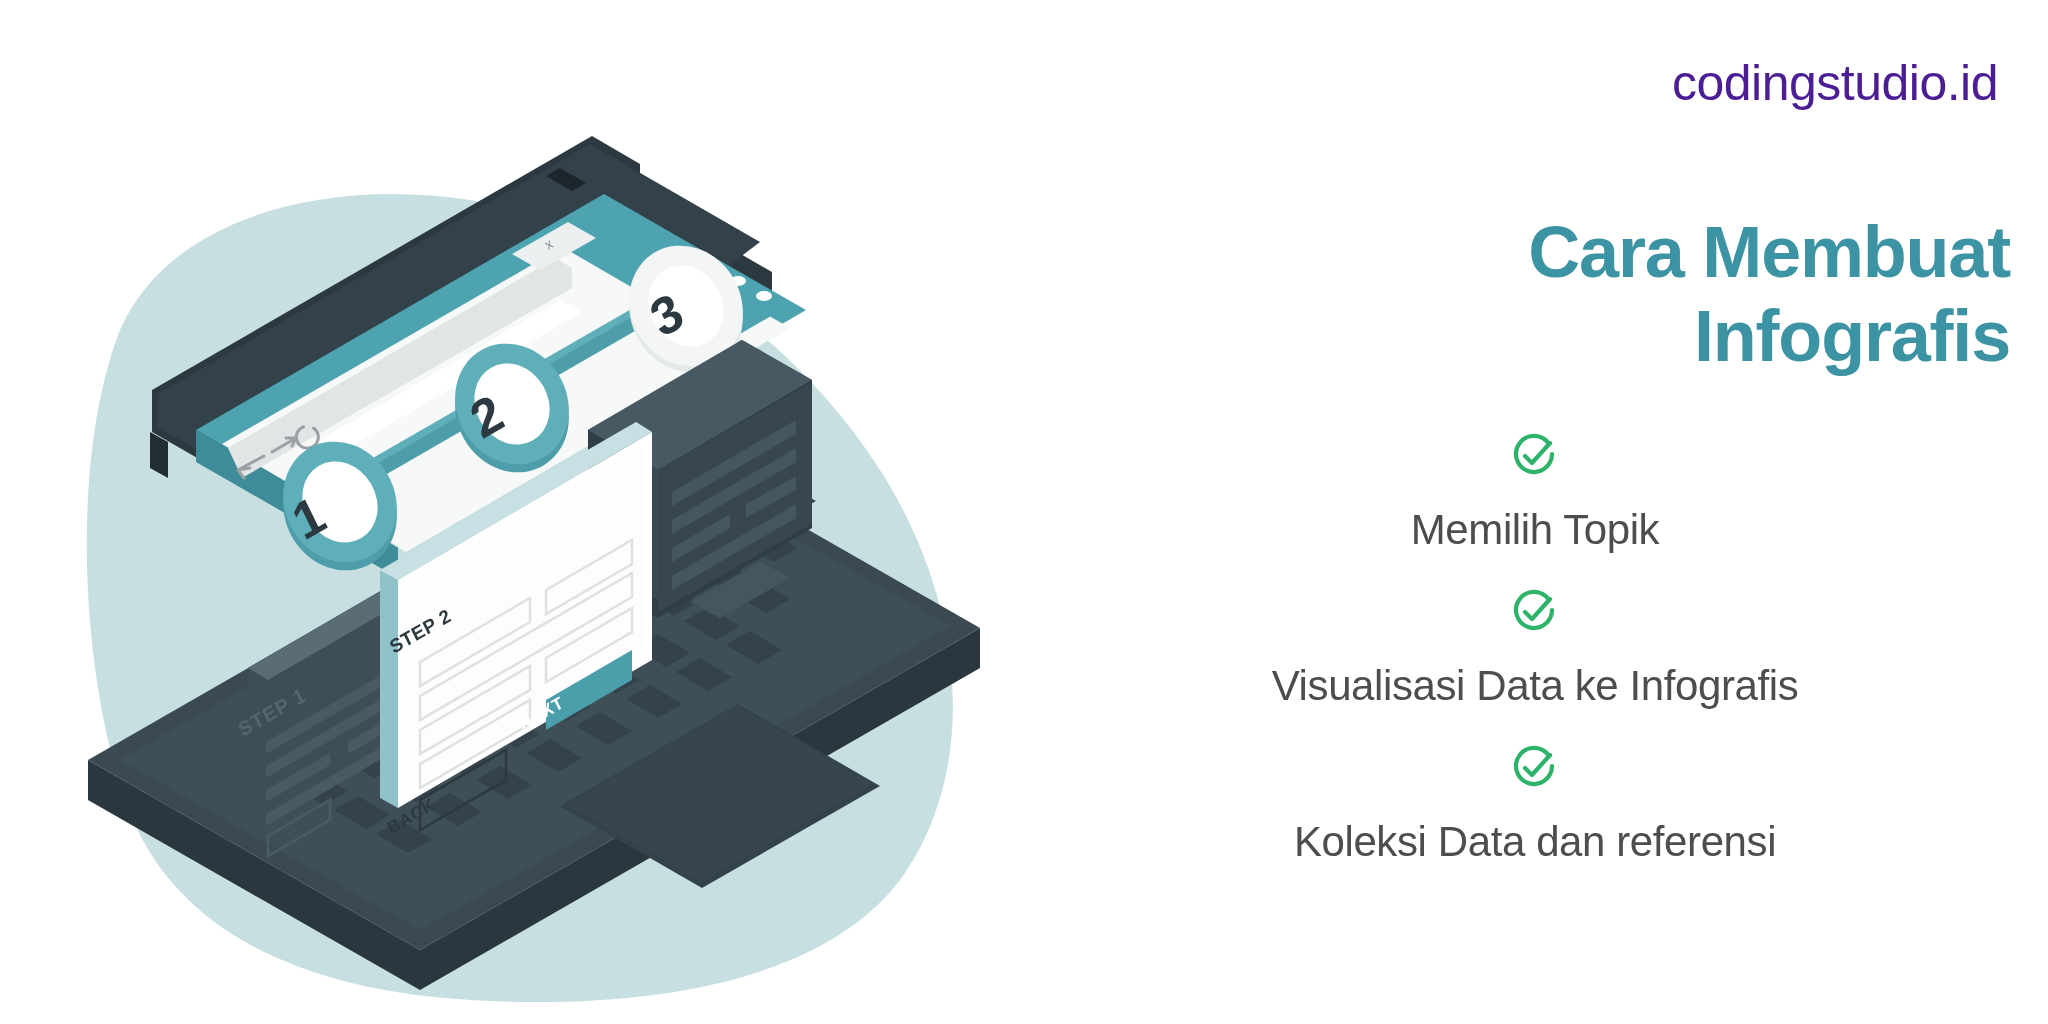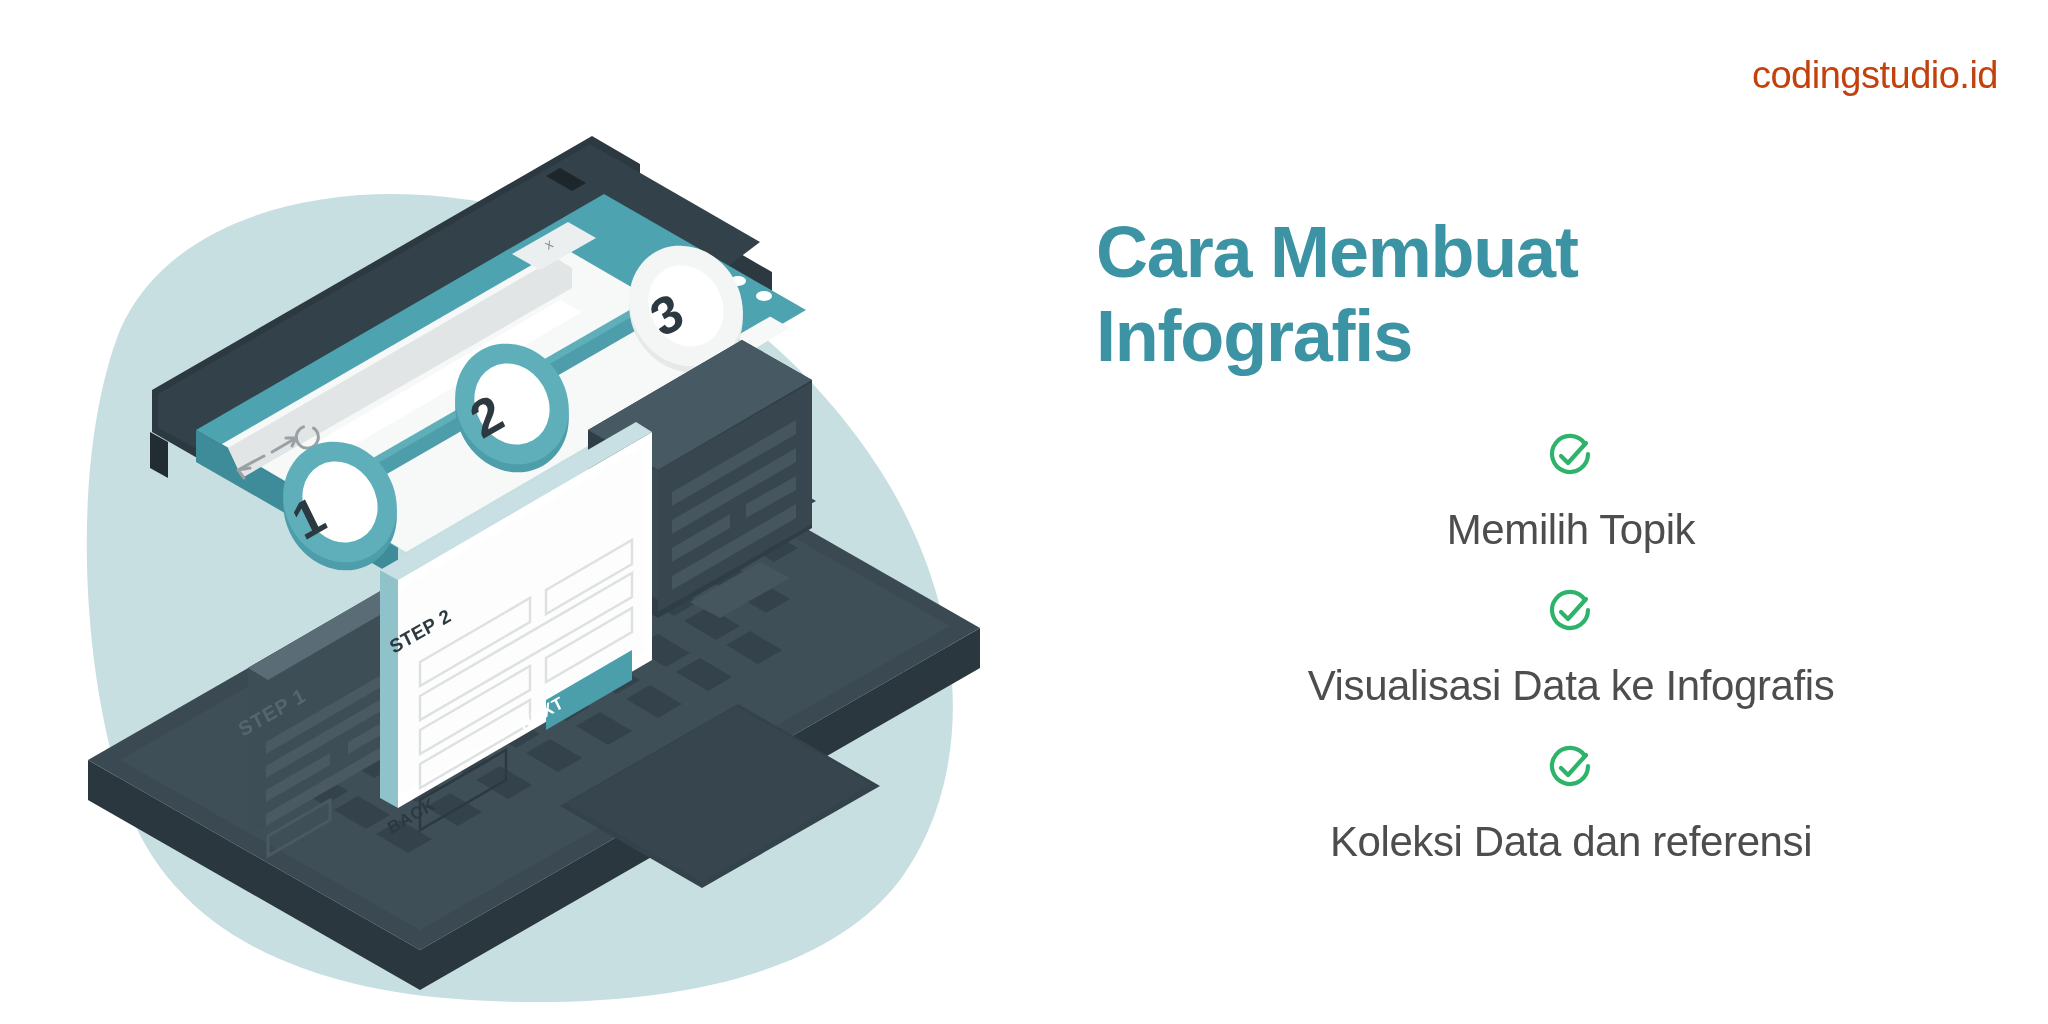--- a/index.html
+++ b/index.html
@@ -19,34 +19,35 @@
     height: 1024px;
     background: #ffffff;
     overflow: hidden;
   }
 
   
   .brand {
     position: absolute;
     top: 54px;
     right: 50px;
-    font-size: 38px;
+    font-size: 50px;
     font-weight: 400;
     letter-spacing: -0.5px;
-    color: #c2410c;
+    color: #4c1d95;
     font-family: "Liberation Sans", sans-serif;
     white-space: nowrap;
   }
 
   
   .content {
     position: absolute;
-    left: 1096px;
+    left: 1060px;
     top: 210px;
     width: 950px;
+    text-align: right;
   }
 
   .headline {
     font-size: 72px;
     line-height: 1.17;
     font-weight: 700;
     color: #3C93A3;
     letter-spacing: -1.2px;
     margin-bottom: 54px;
     font-family: "Liberation Sans", sans-serif;

